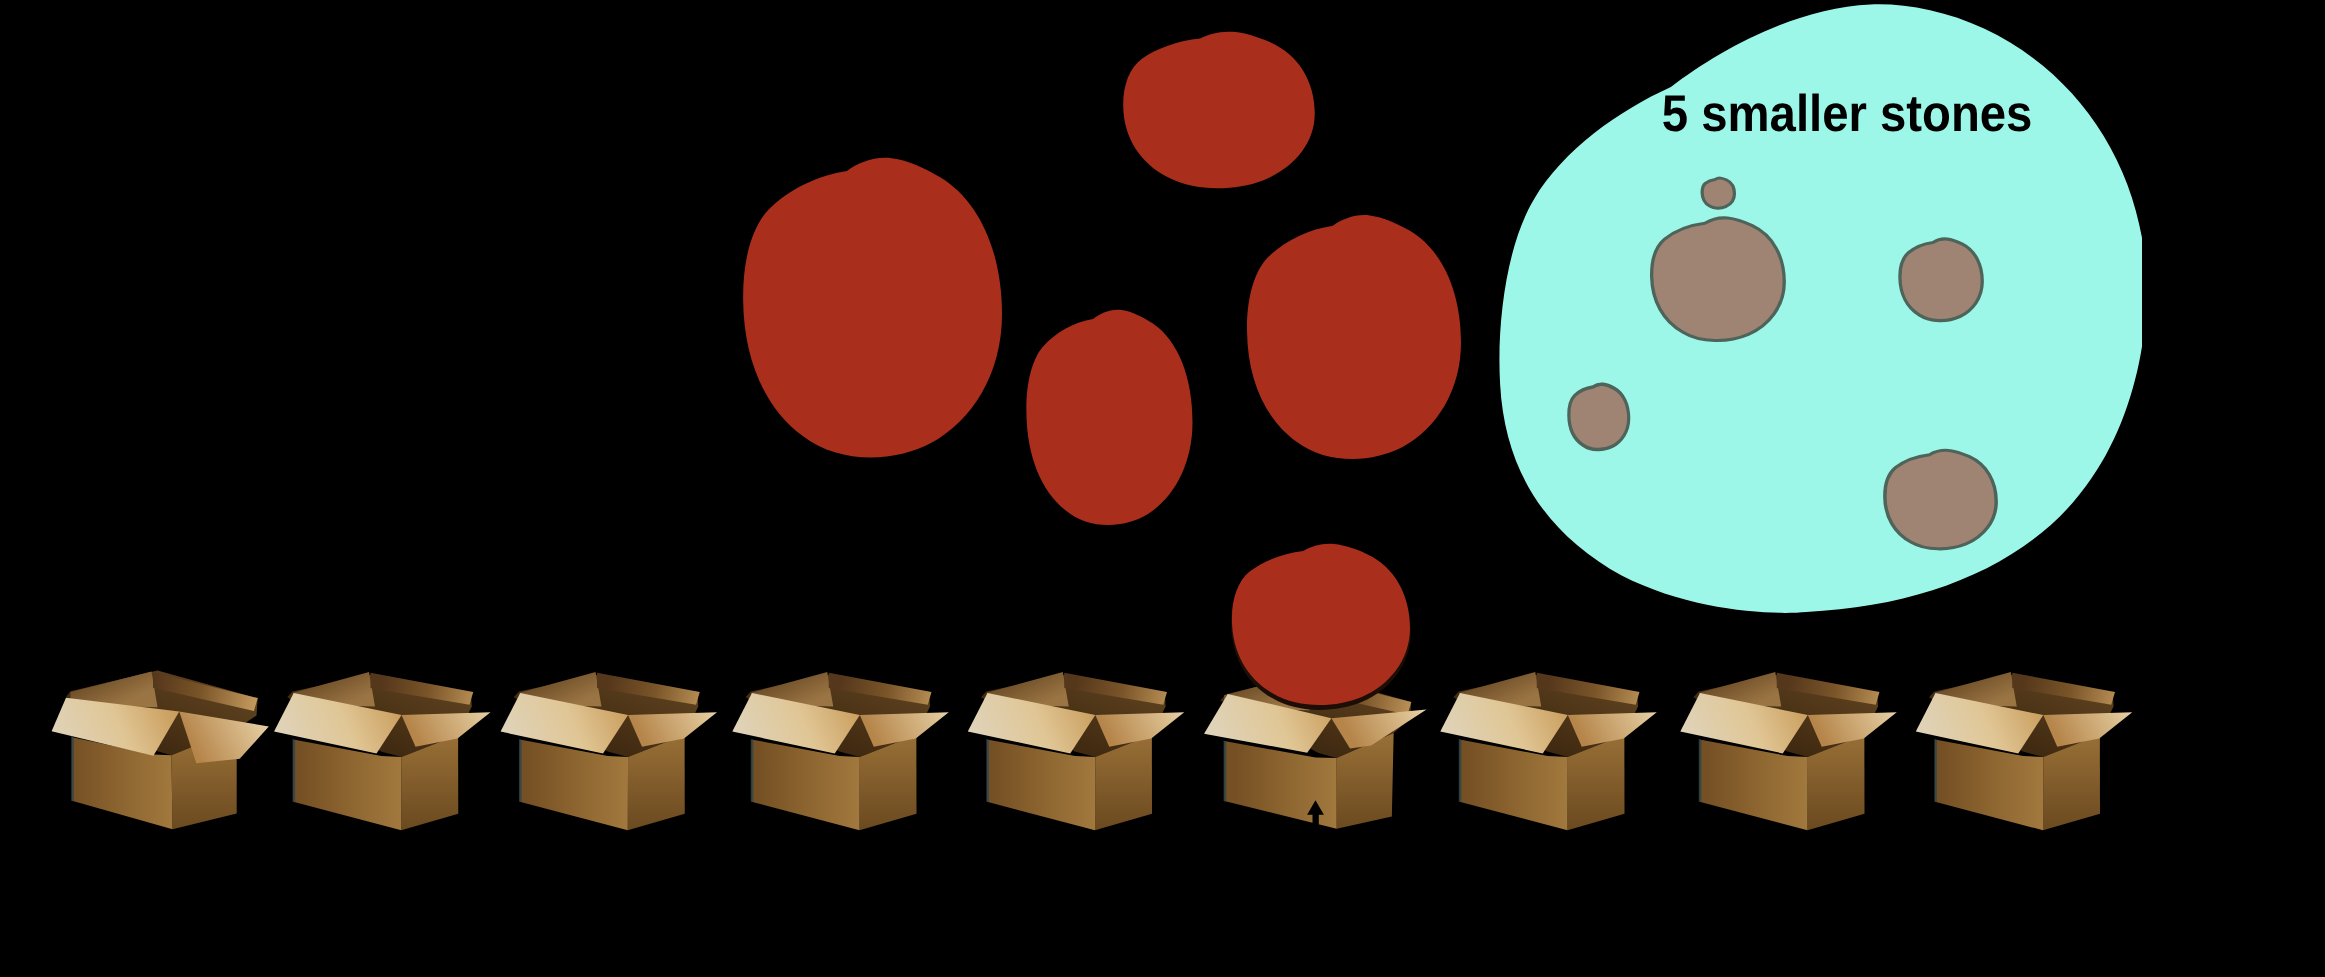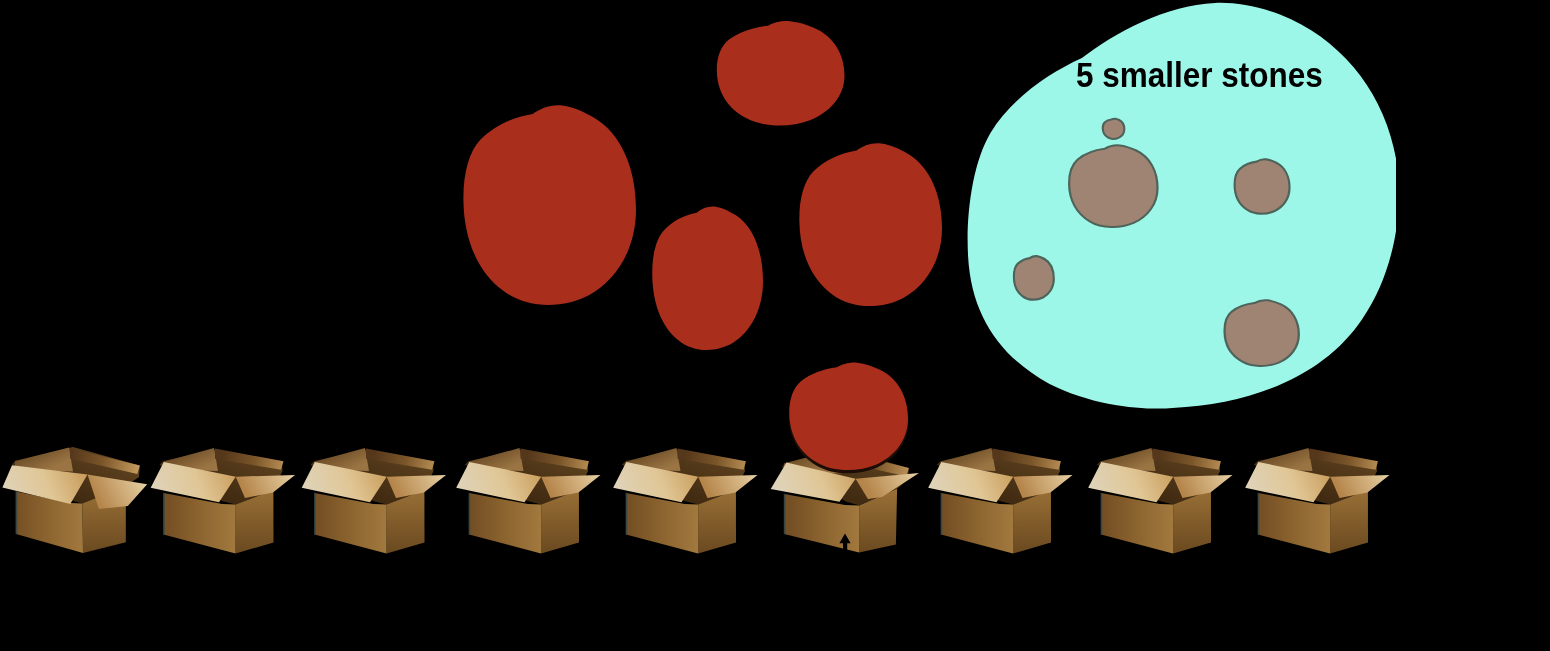--- a/index.html
+++ b/index.html
@@ -1,16 +1,16 @@
 <!DOCTYPE html>
 <html><head>
 <meta charset="utf-8">
 <style>
 html,body{margin:0;padding:0;background:#000;}
-#stage{position:relative;width:1396px;height:651px;background:#000;overflow:hidden;}
+#stage{position:relative;width:1396px;height:651px;background:#000;overflow:hidden;padding-left:32px;}
 svg{display:block;}
 </style>
 </head>
 <body>
 <div id="stage">
 <svg width="1550" height="651" viewBox="0 0 1550 651" xmlns="http://www.w3.org/2000/svg">
 <defs>
   <path id="blob" d="M -0.195,-0.92
     C -0.42,-0.89 -0.64,-0.80 -0.80,-0.66
     C -0.93,-0.54 -1.0,-0.32 -0.995,-0.05

